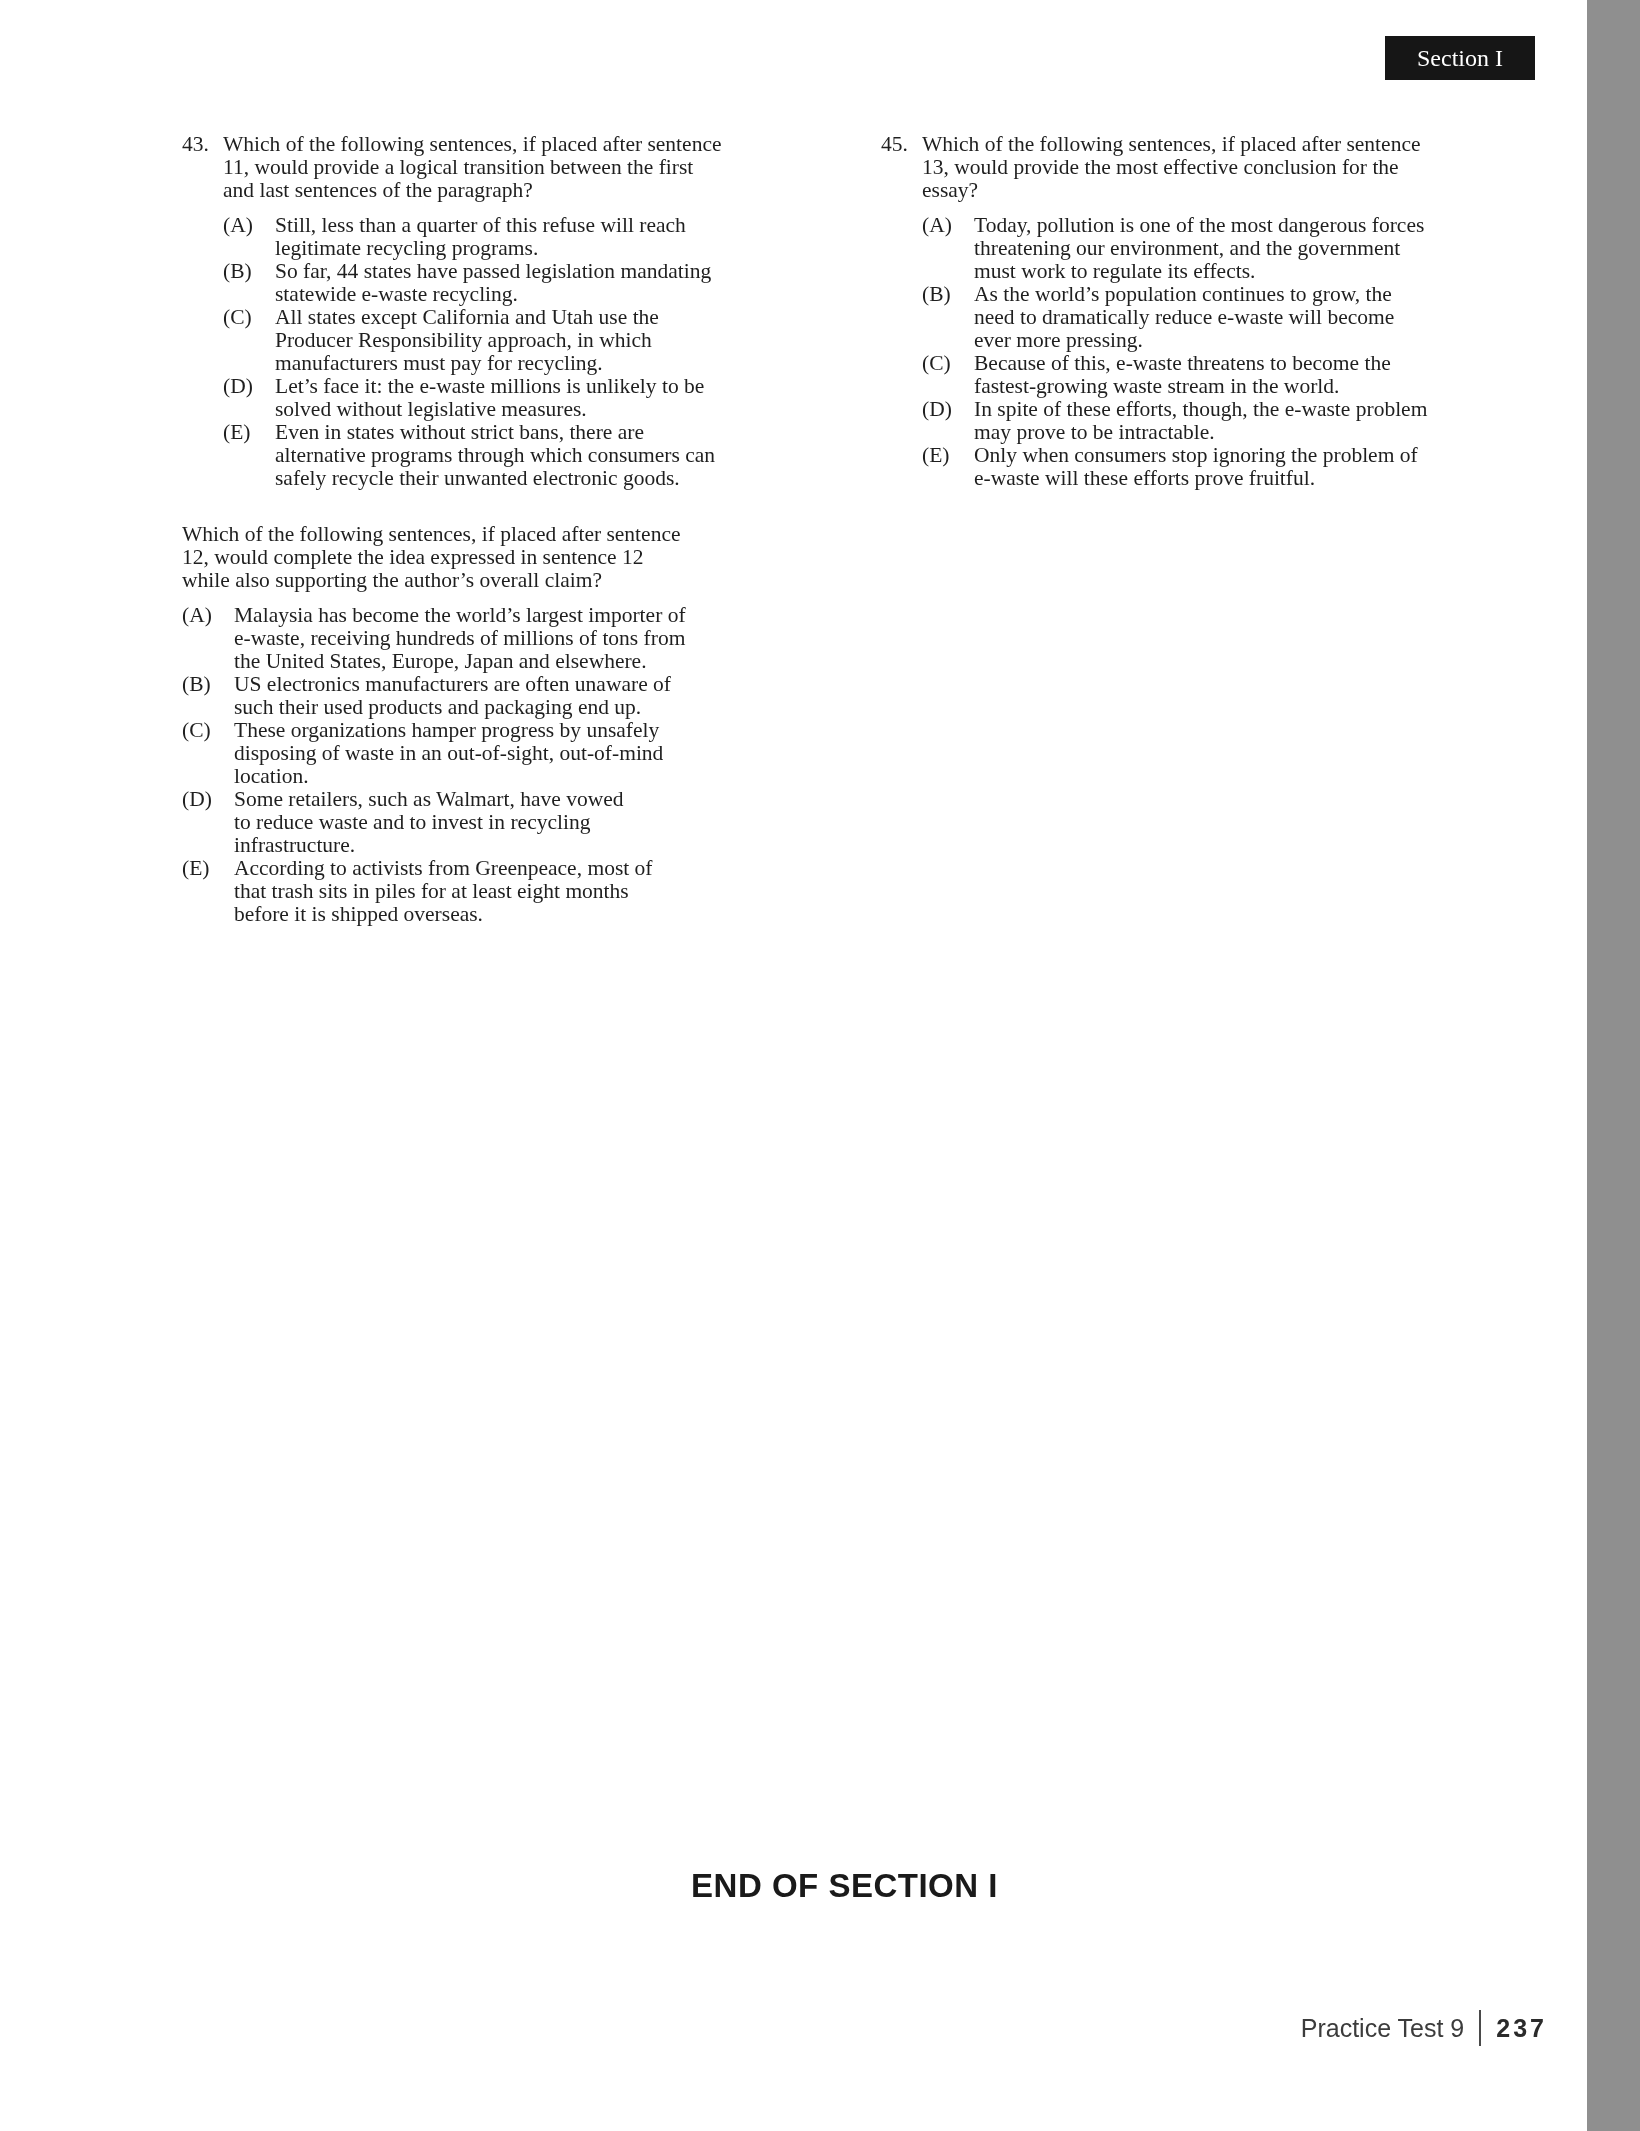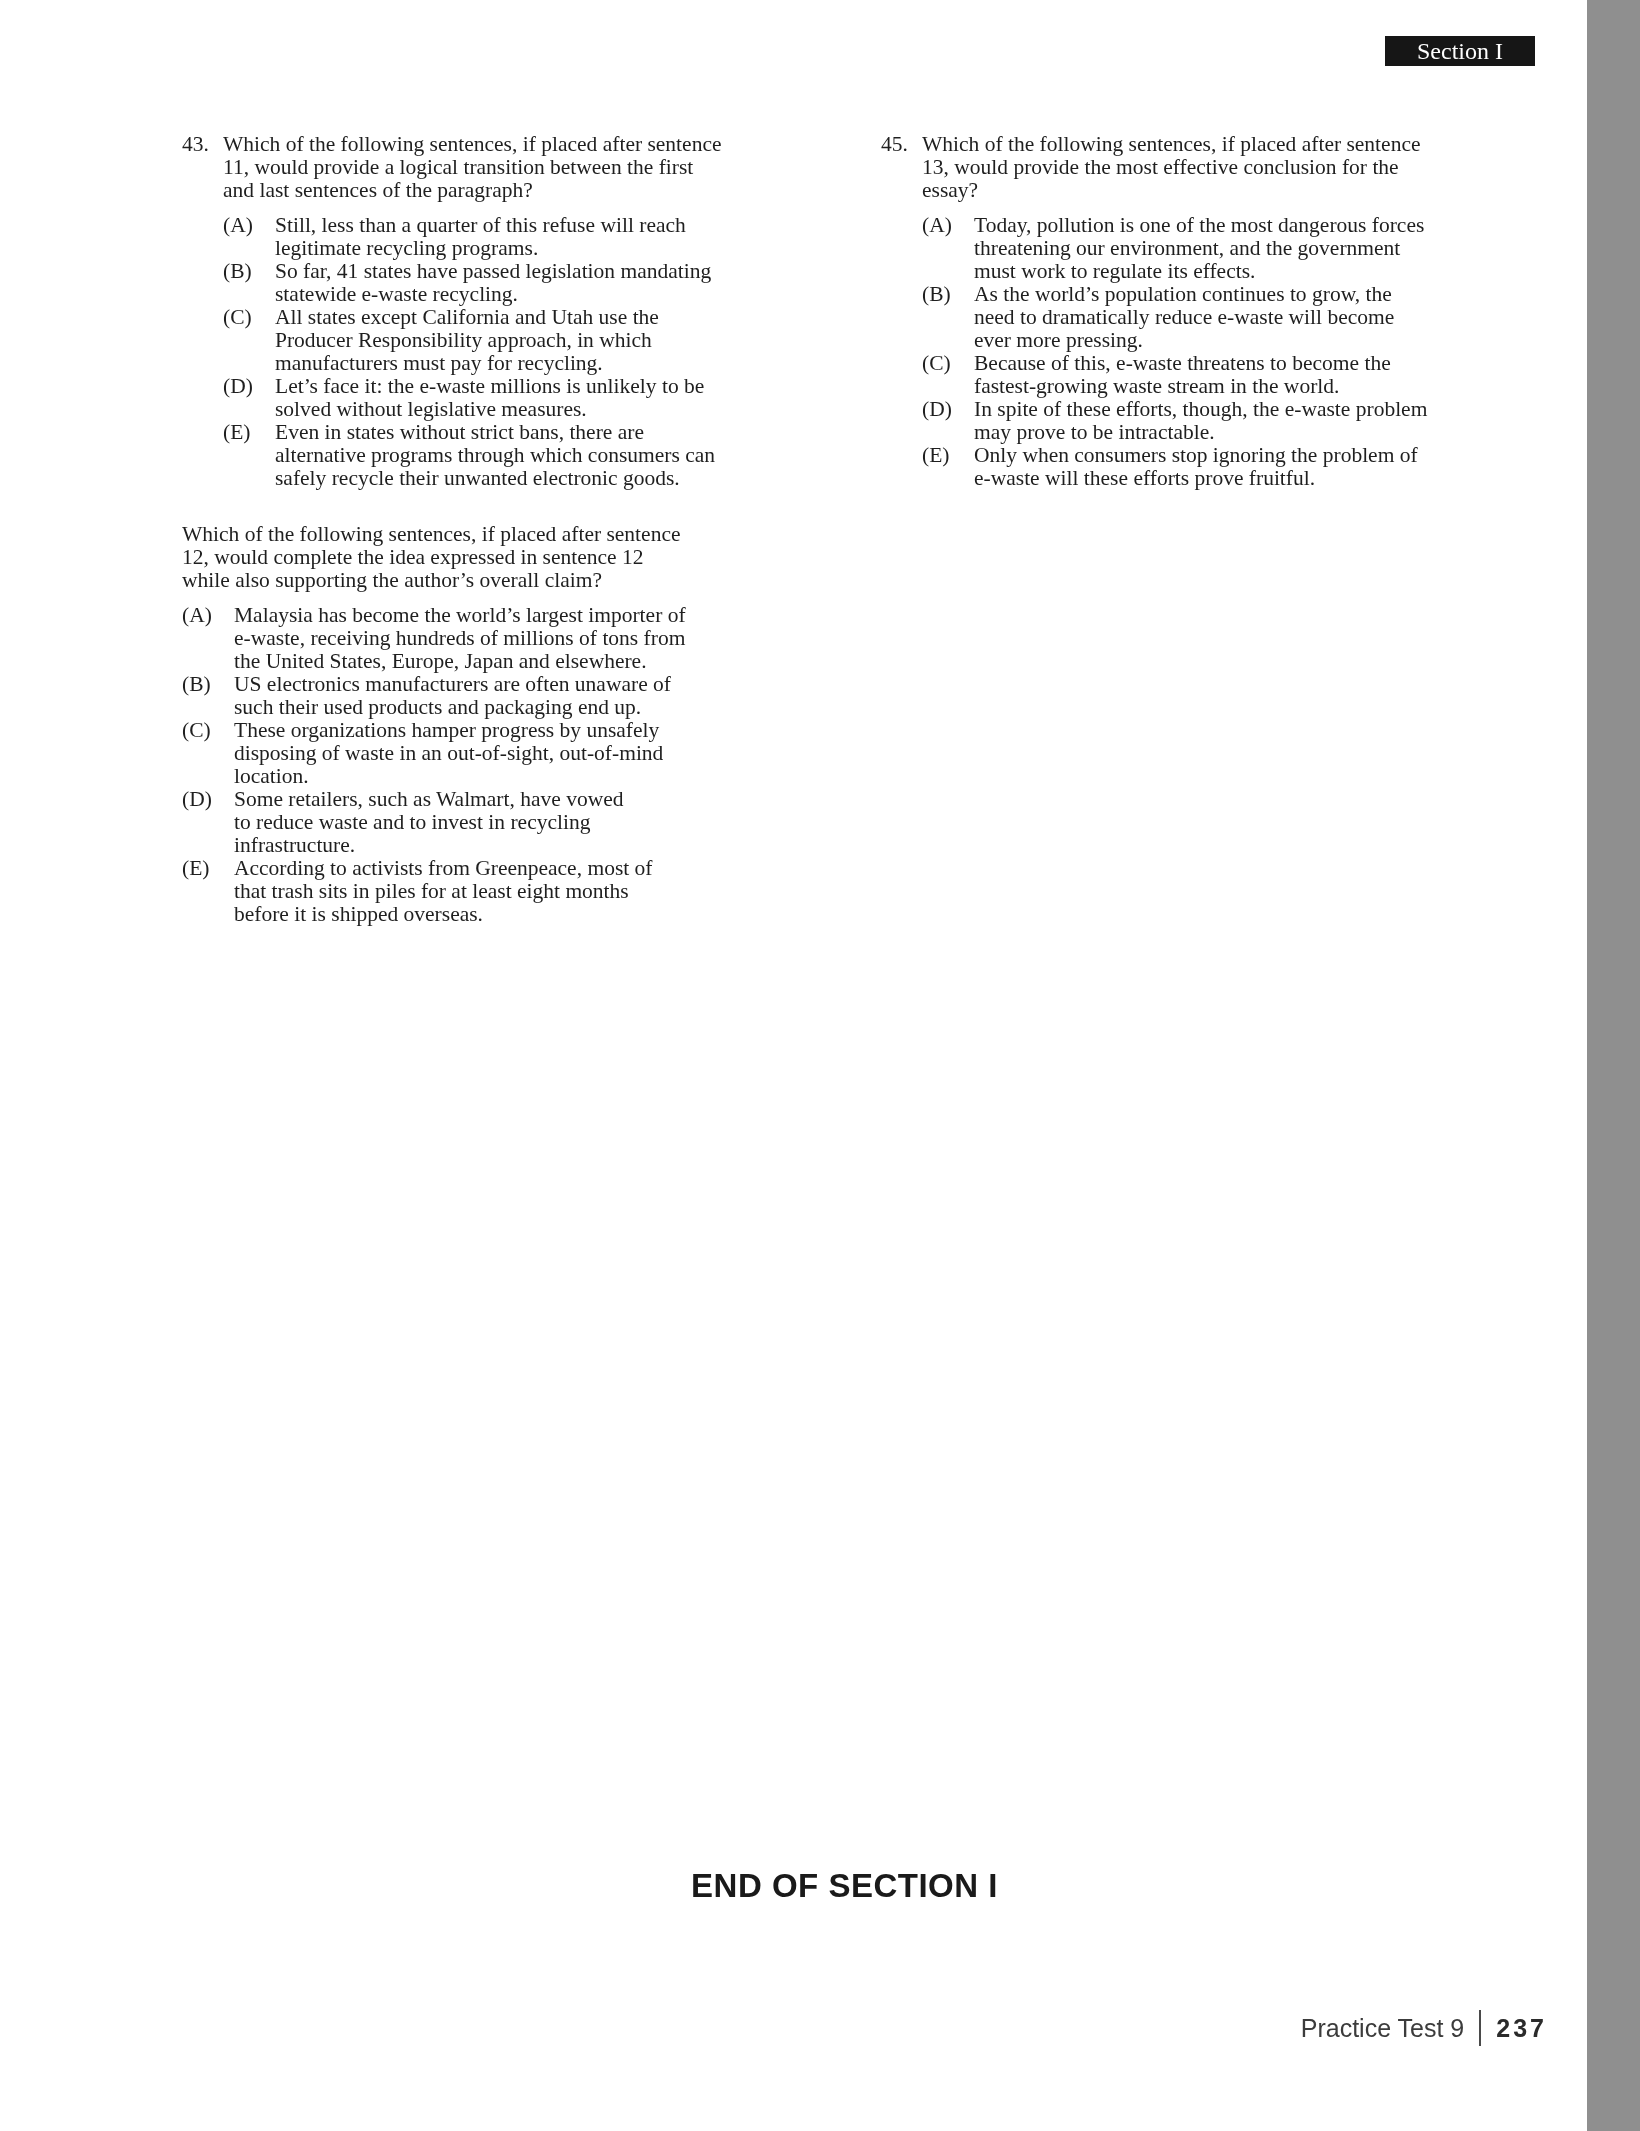--- a/index.html
+++ b/index.html
@@ -4,21 +4,21 @@
 <style>
   html,body{margin:0;padding:0;}
   body{
     width:1640px;height:2131px;position:relative;overflow:hidden;
     background:#ffffff;
     color:var(--text,#1f1f1f);
     font-family:"Liberation Serif", serif;
   }
   .edge-bar{position:absolute;top:0;right:0;width:53px;height:2131px;background:var(--sidebar,#8f8f8f);}
   .badge{
-    position:absolute;left:1385px;top:36px;width:150px;height:30px;
+    position:absolute;left:1385px;top:36px;width:150px;height:44px;
     background:var(--badge_bg,#161616);color:var(--badge_text,#ffffff);
     display:flex;align-items:center;justify-content:center;
     font-size:24px;
   }
   .col{position:absolute;top:133px;font-size:21.5px;line-height:23px;}
   .col-left{left:182px;width:668px;}
   .col-right{left:881px;width:692px;}
   .question{display:flex;margin-bottom:33px;}
   .qnum{width:41px;flex:none;}
   .qbody{flex:1;min-width:0;}
@@ -58,21 +58,21 @@
 11, would provide a logical transition between the first
 and last sentences of the paragraph?</div>
       <div class="choices">
         <div class="choice">
           <div class="choice-label">(A)</div>
           <div class="choice-text">Still, less than a quarter of this refuse will reach
 legitimate recycling programs.</div>
         </div>
         <div class="choice">
           <div class="choice-label">(B)</div>
-          <div class="choice-text">So far, 41 states have passed legislation mandating
+          <div class="choice-text">So far, 44 states have passed legislation mandating
 statewide e-waste recycling.</div>
         </div>
         <div class="choice">
           <div class="choice-label">(C)</div>
           <div class="choice-text">All states except California and Utah use the
 Producer Responsibility approach, in which
 manufacturers must pay for recycling.</div>
         </div>
         <div class="choice">
           <div class="choice-label">(D)</div>

